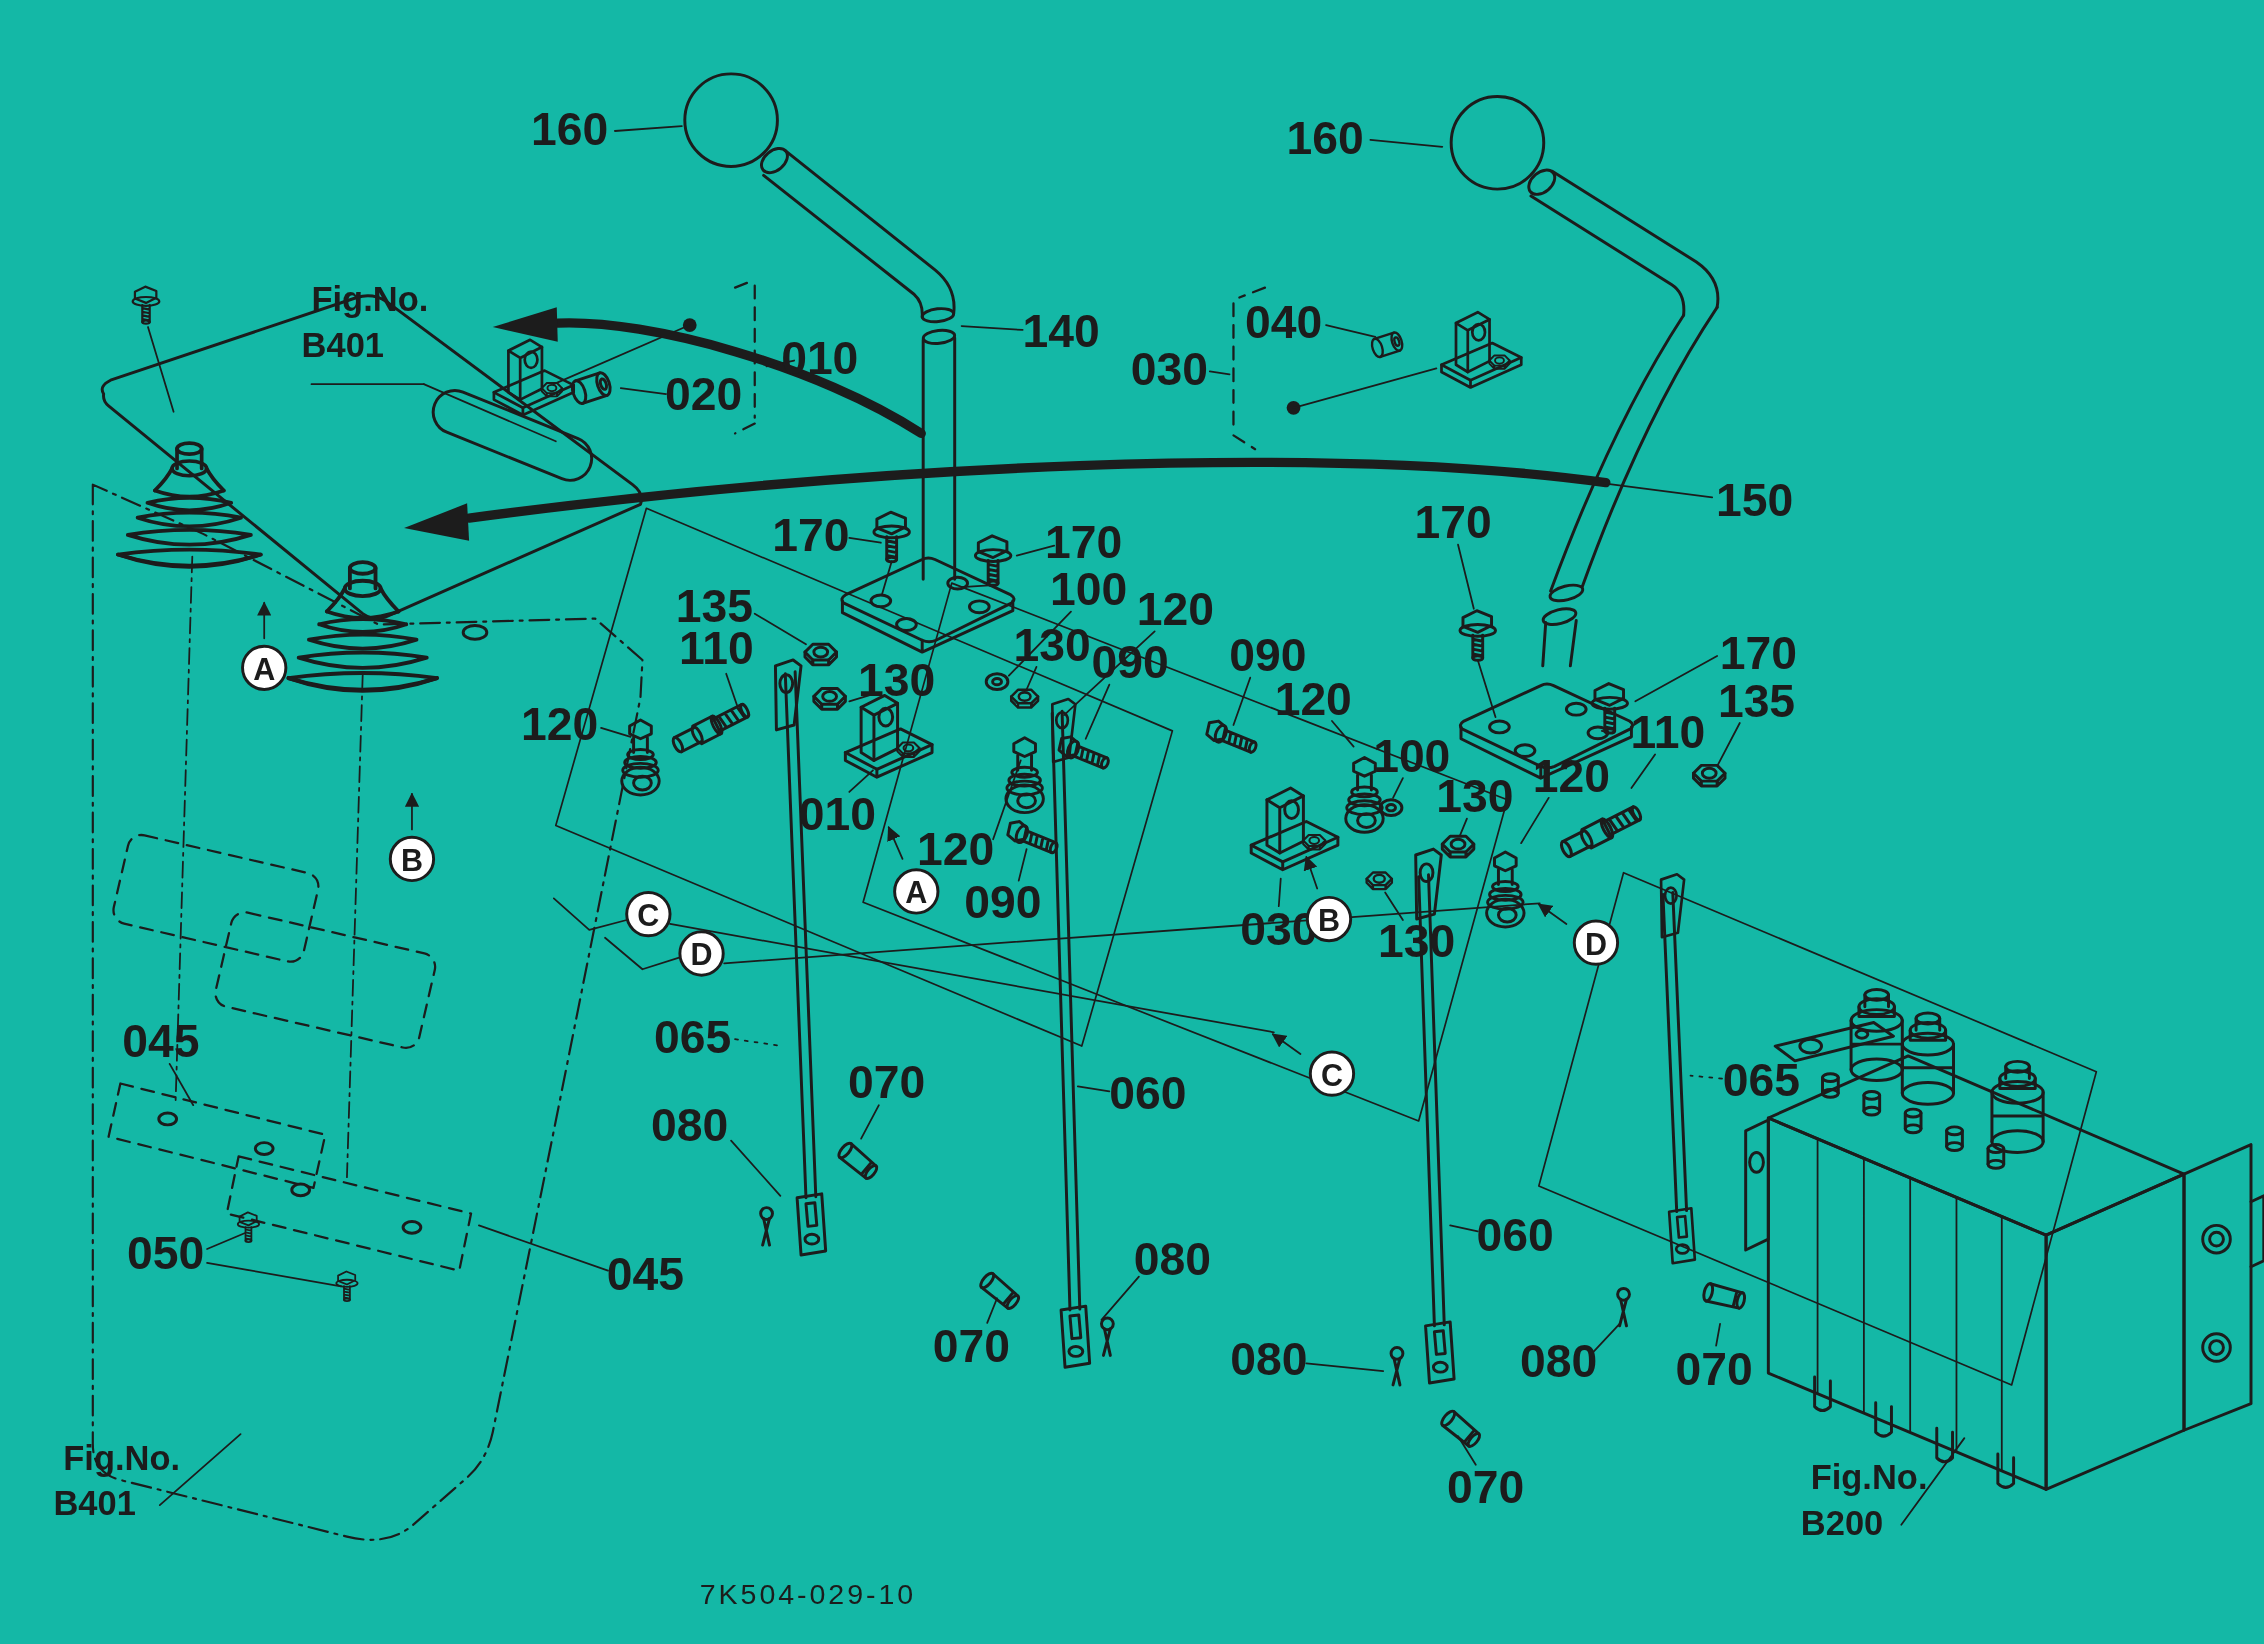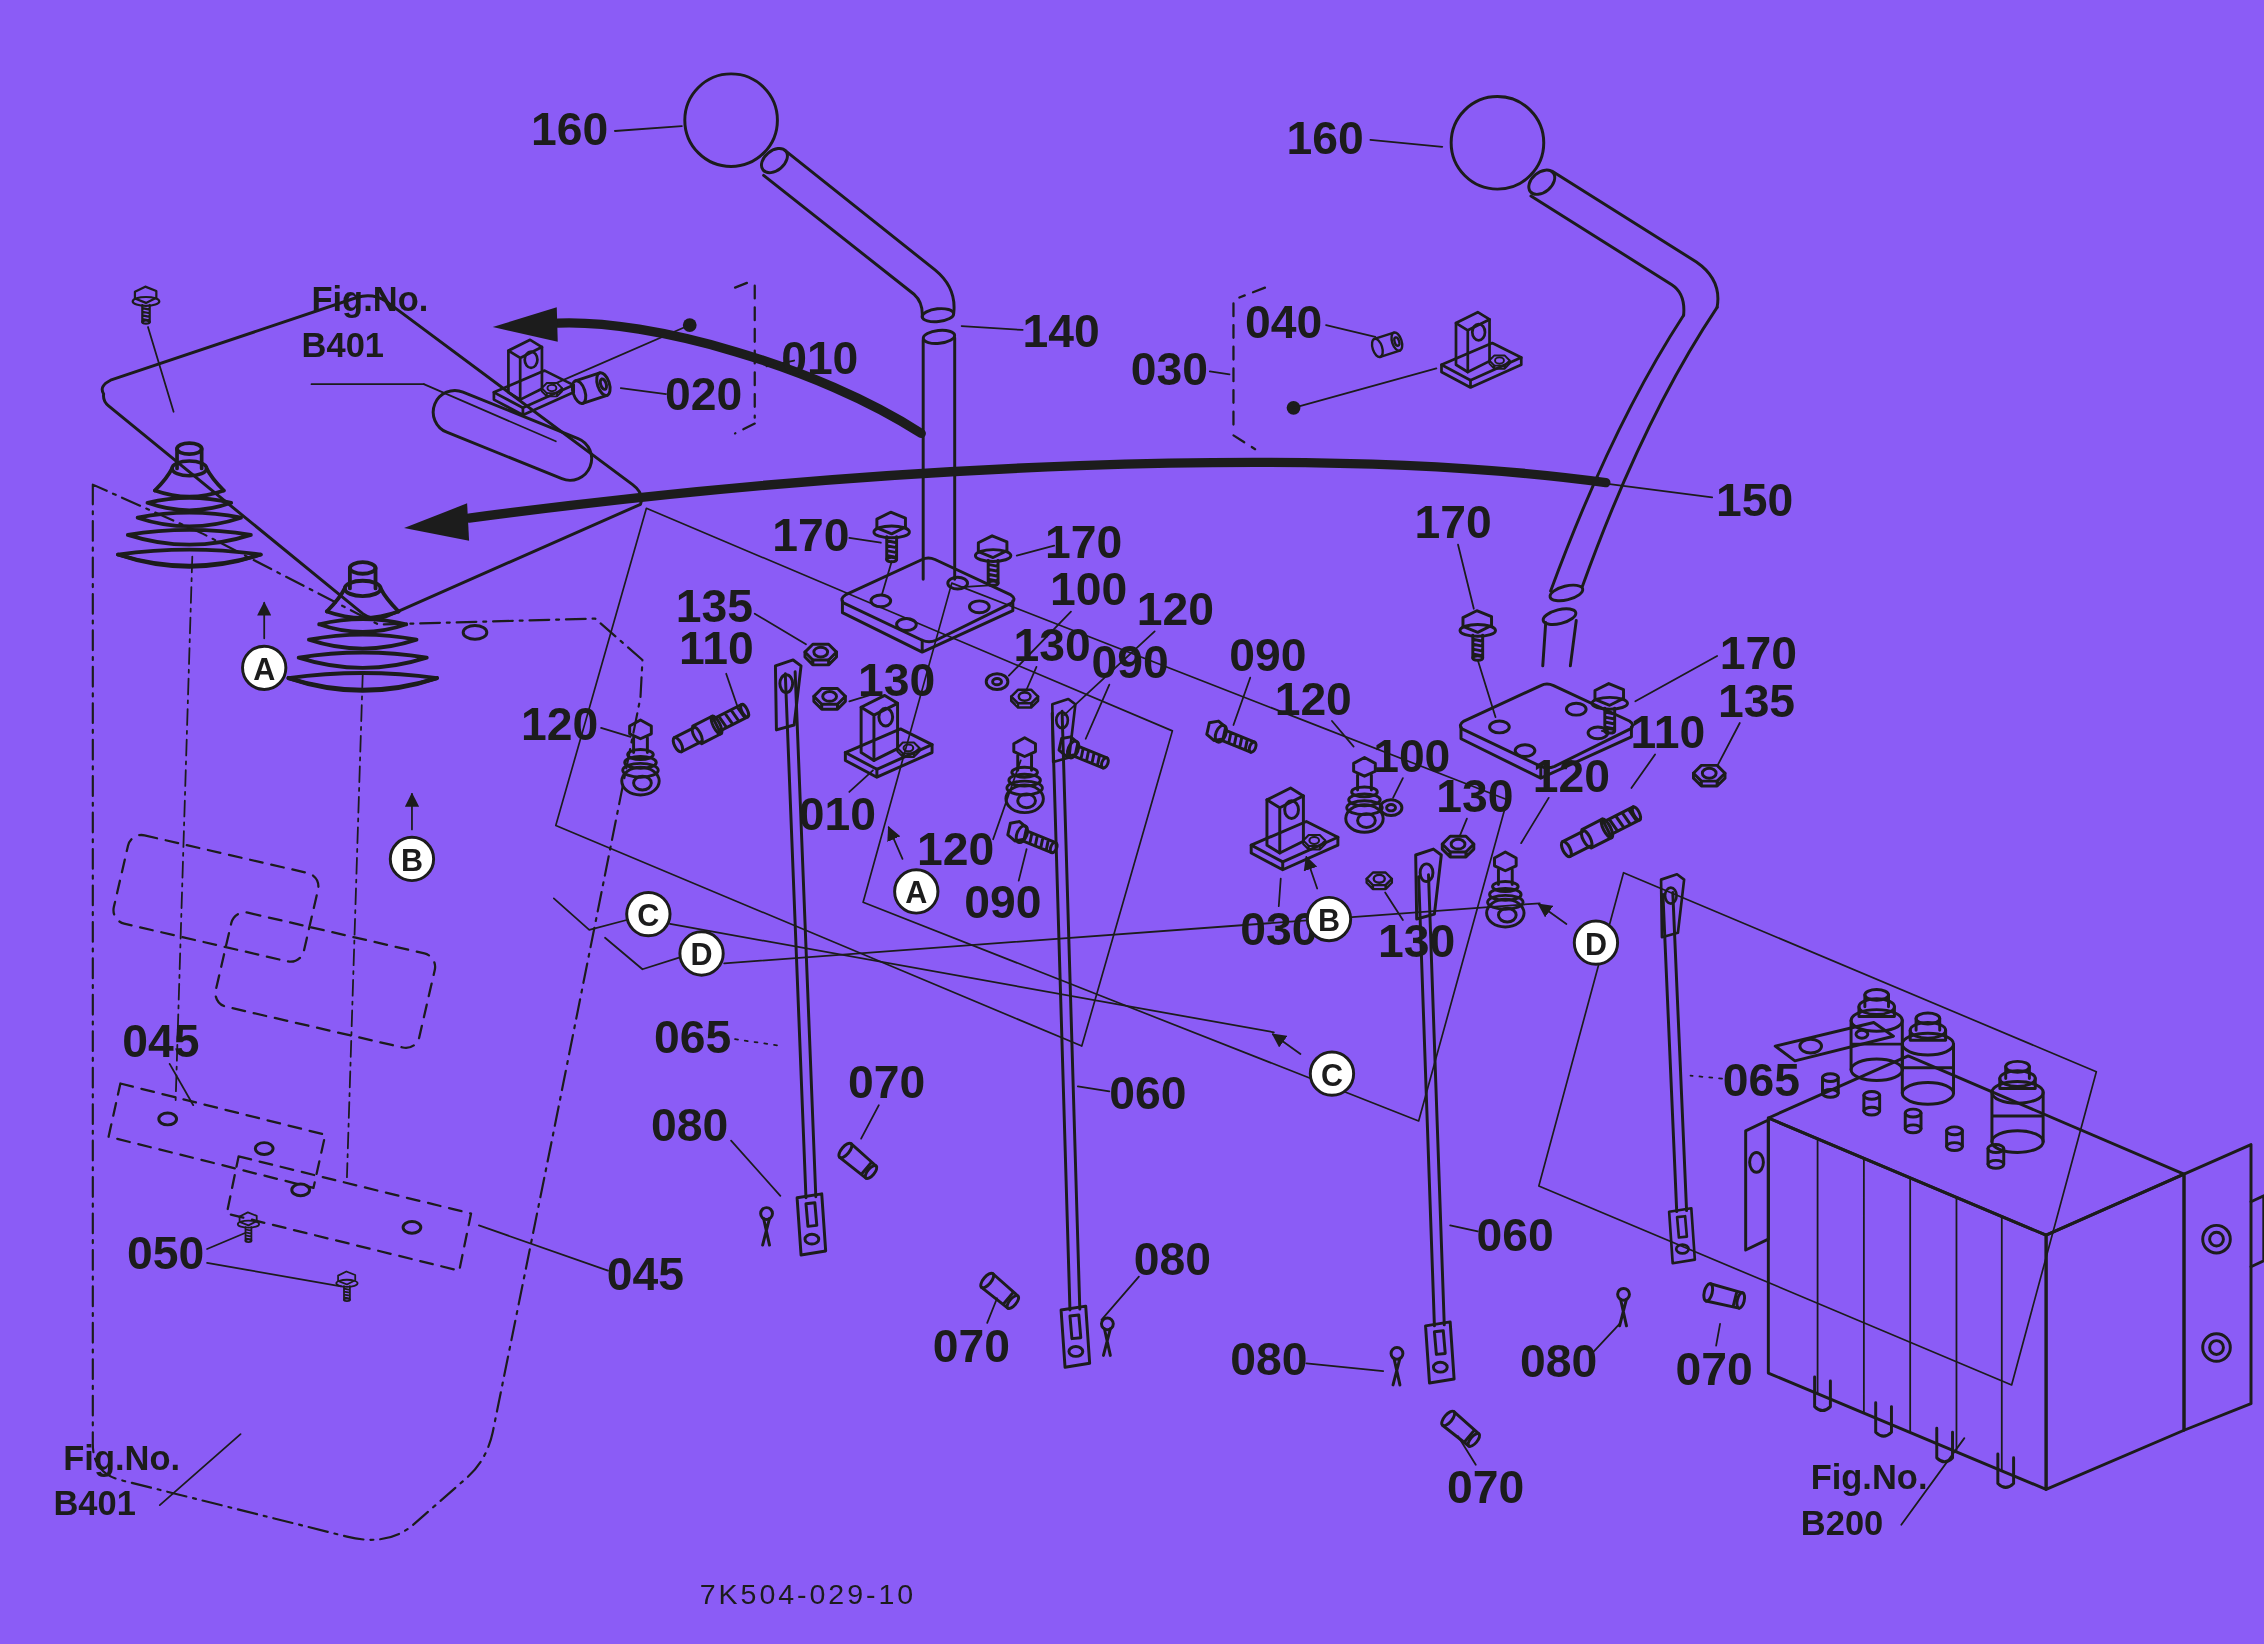--- a/index.html
+++ b/index.html
@@ -1,16 +1,16 @@
 <!DOCTYPE html>
 <html><head>
 <meta charset="utf-8">
 <style>
   html,body{margin:0;padding:0;background:#ffffff;}
-  .stage{width:2265px;height:1644px;position:relative;background:#8b5cf6;overflow:hidden;}
+  .stage{width:2265px;height:1644px;position:relative;background:#14b8a6;overflow:hidden;}
   svg{display:block;}
   svg *{stroke:#1c1c1c;stroke-width:3;fill:none;stroke-linecap:round;stroke-linejoin:round;}
   svg text{stroke:none;fill:#1c1c1c;font-family:"Liberation Sans",sans-serif;}
   .thin{stroke-width:1.8;}
   .panel{stroke-width:1.7;}
   .dashed{stroke-dasharray:13 9;stroke-width:2.3;}
   .dashdot{stroke-dasharray:20 7 3 7;stroke-width:2.2;}
   .axis{stroke-dasharray:16 6 3 6;stroke-width:1.8;}
   .swoosh{stroke-width:9.5;}
   .fillink{fill:#1c1c1c;stroke:none;}

